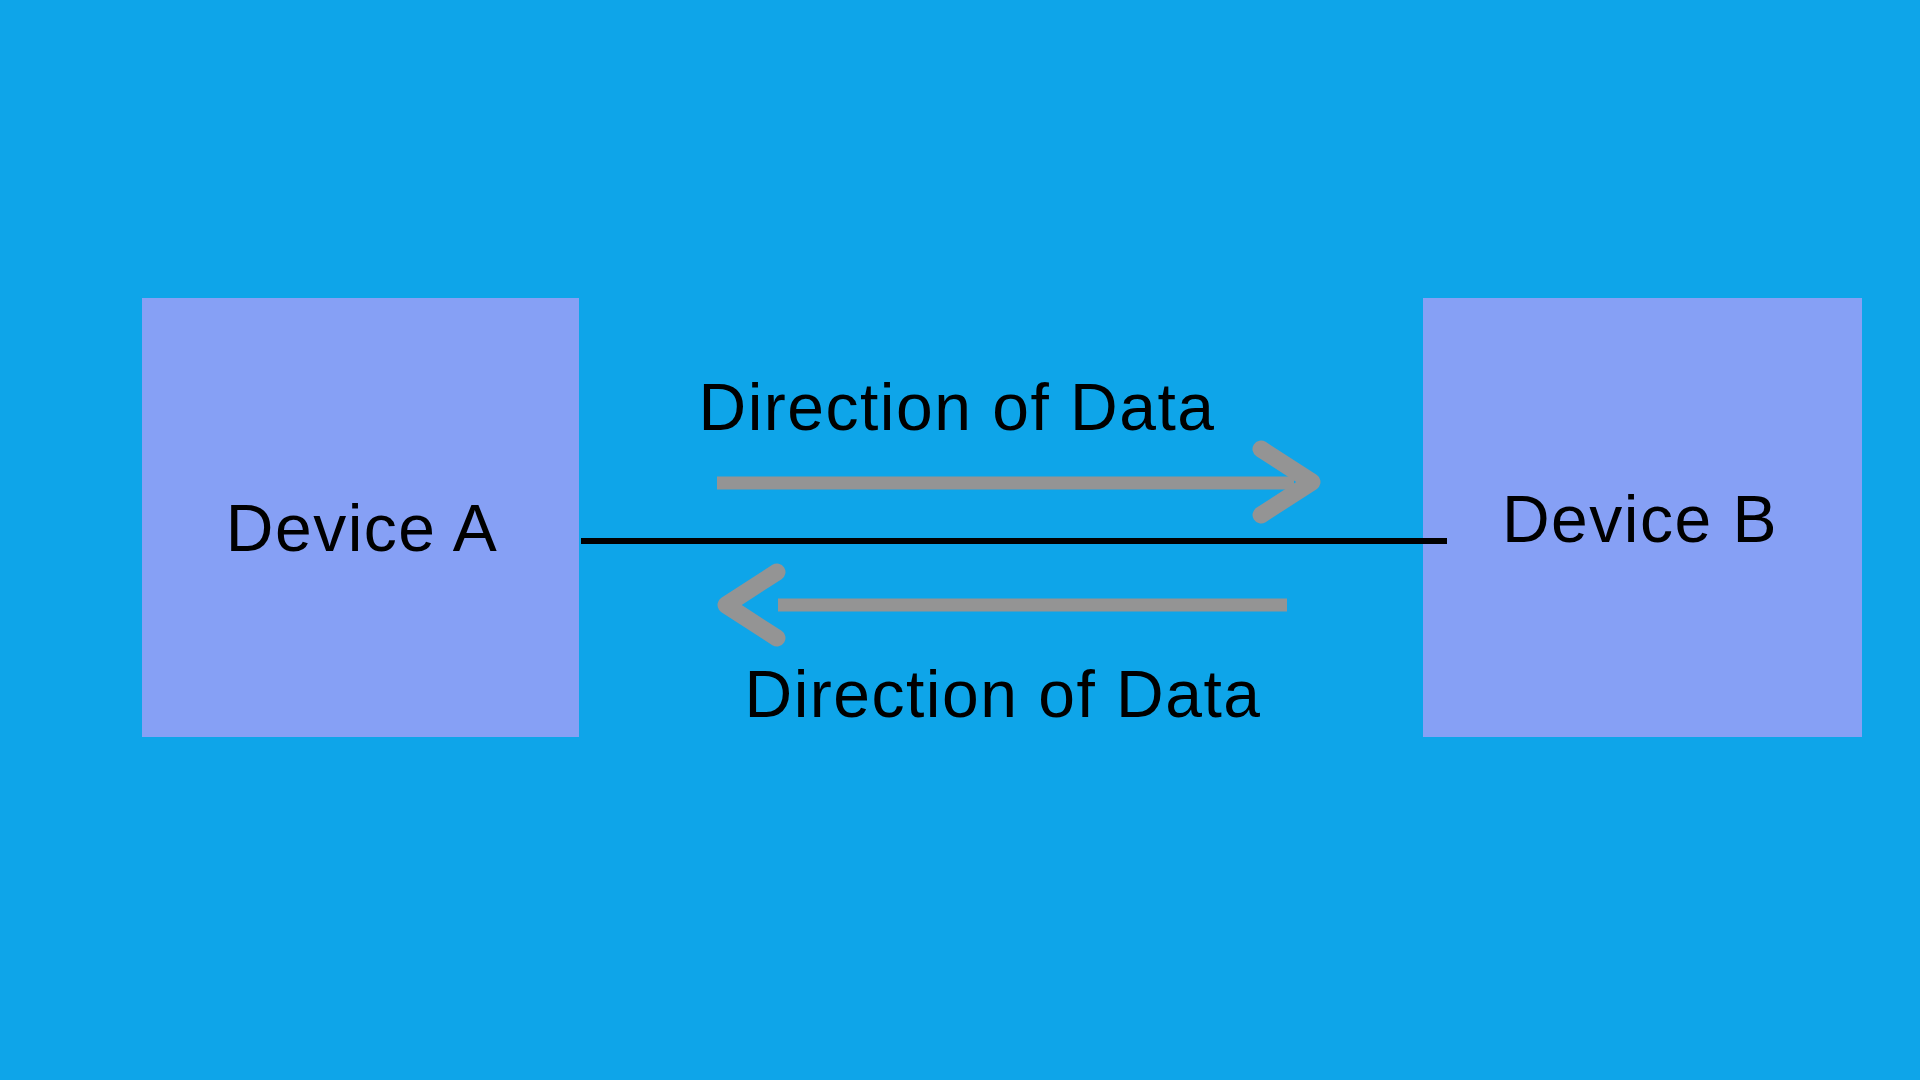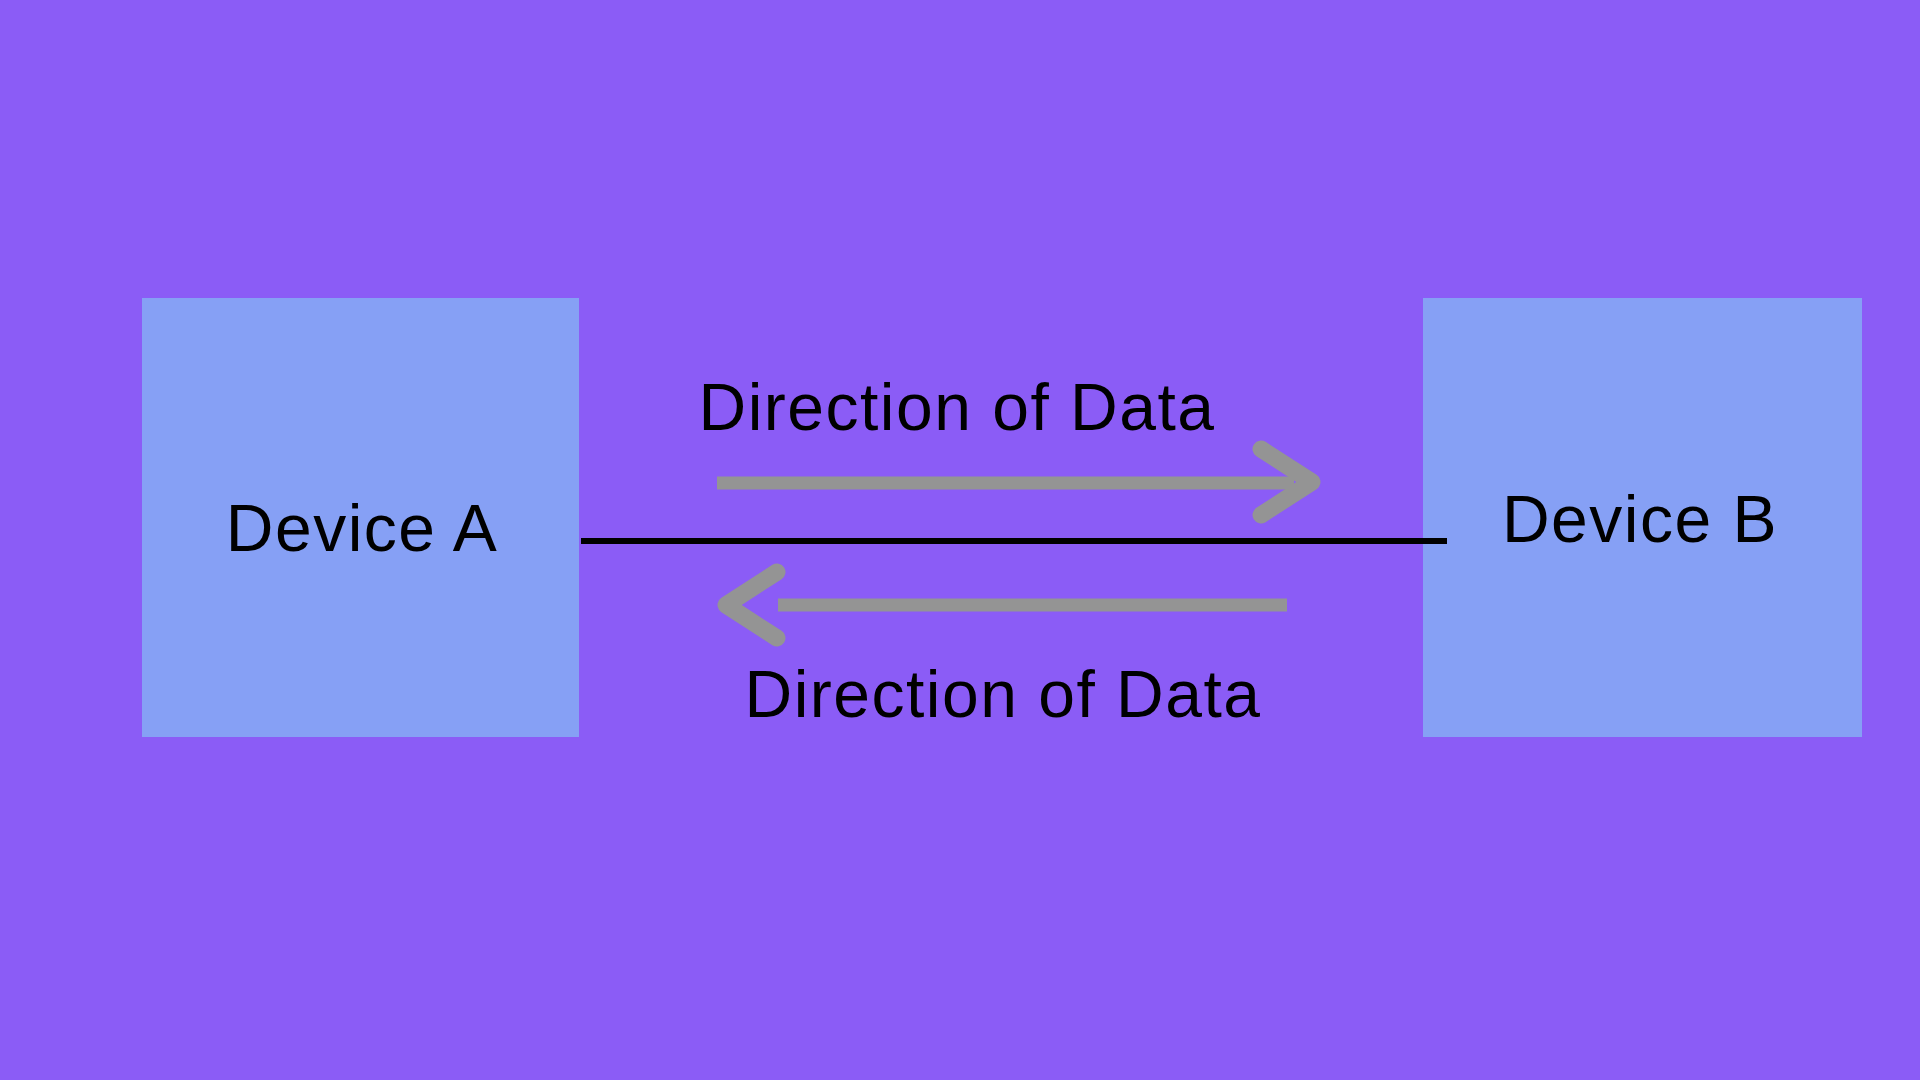--- a/index.html
+++ b/index.html
@@ -5,21 +5,21 @@
   html, body {
     margin: 0;
     padding: 0;
     background: #ffffff;
   }
   .canvas {
     position: relative;
     width: 1920px;
     height: 1080px;
     overflow: hidden;
-    background: #8b5cf6;
+    background: #0ea5e9;
     font-family: "Liberation Sans", sans-serif;
   }
   svg.diagram {
     position: absolute;
     left: 0;
     top: 0;
     width: 1920px;
     height: 1080px;
     display: block;
   }

